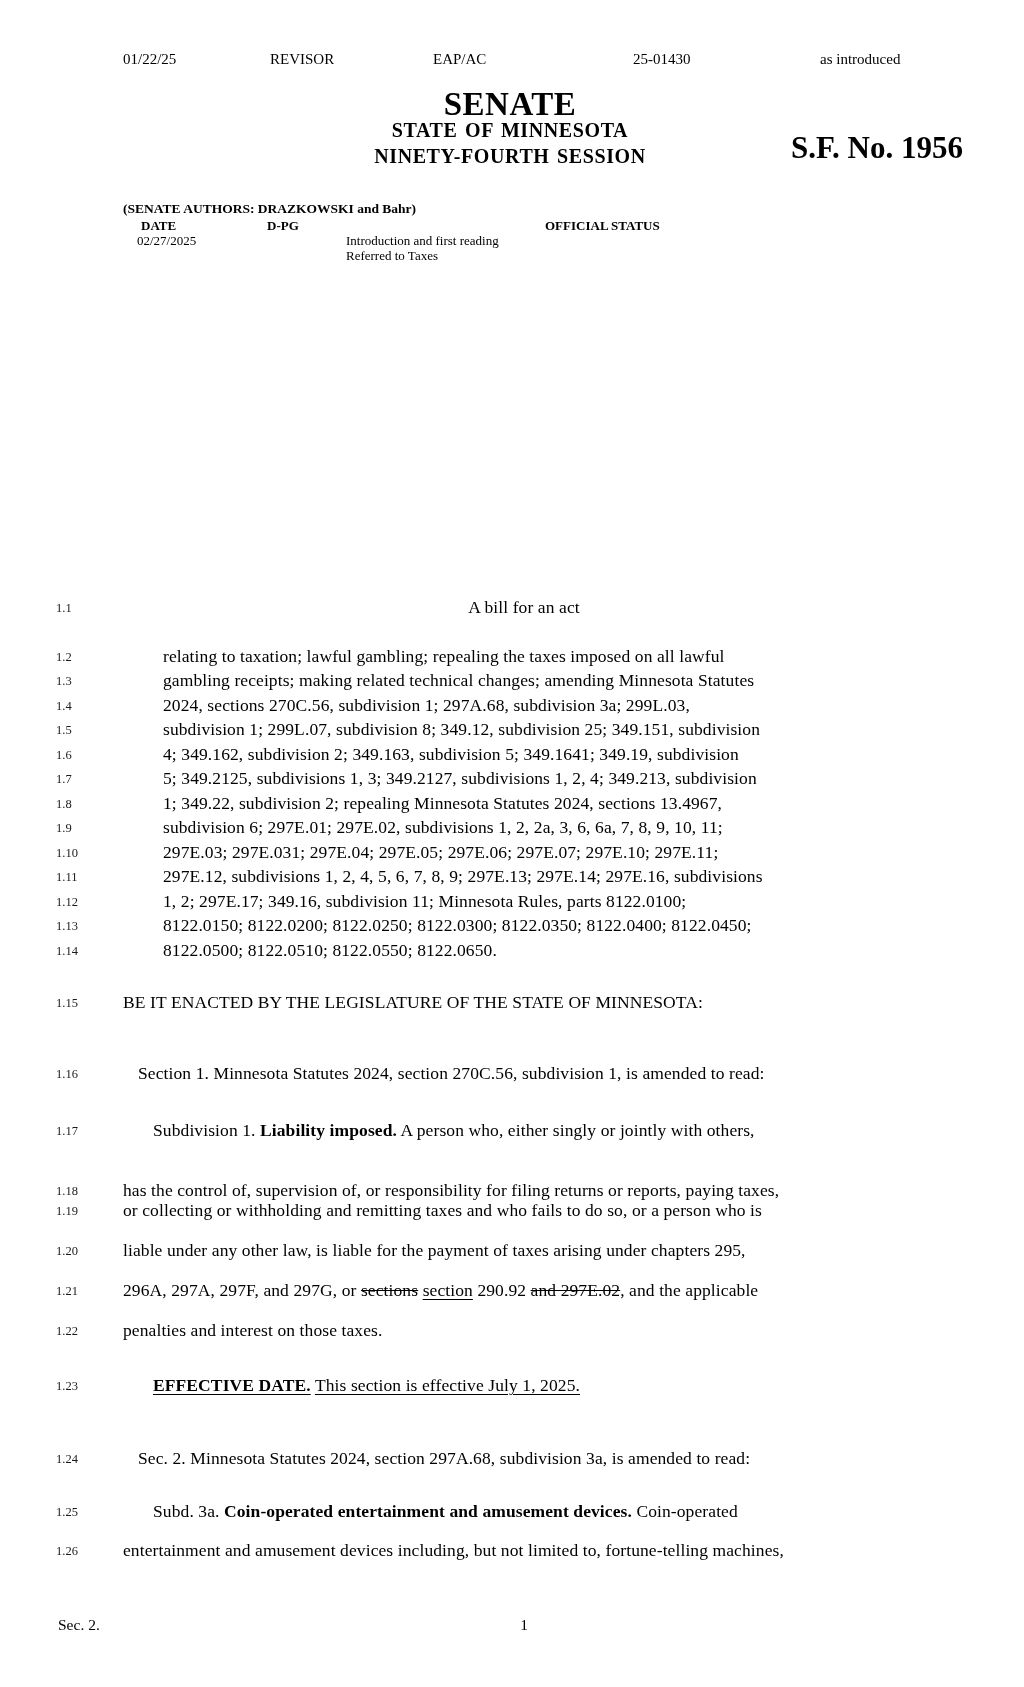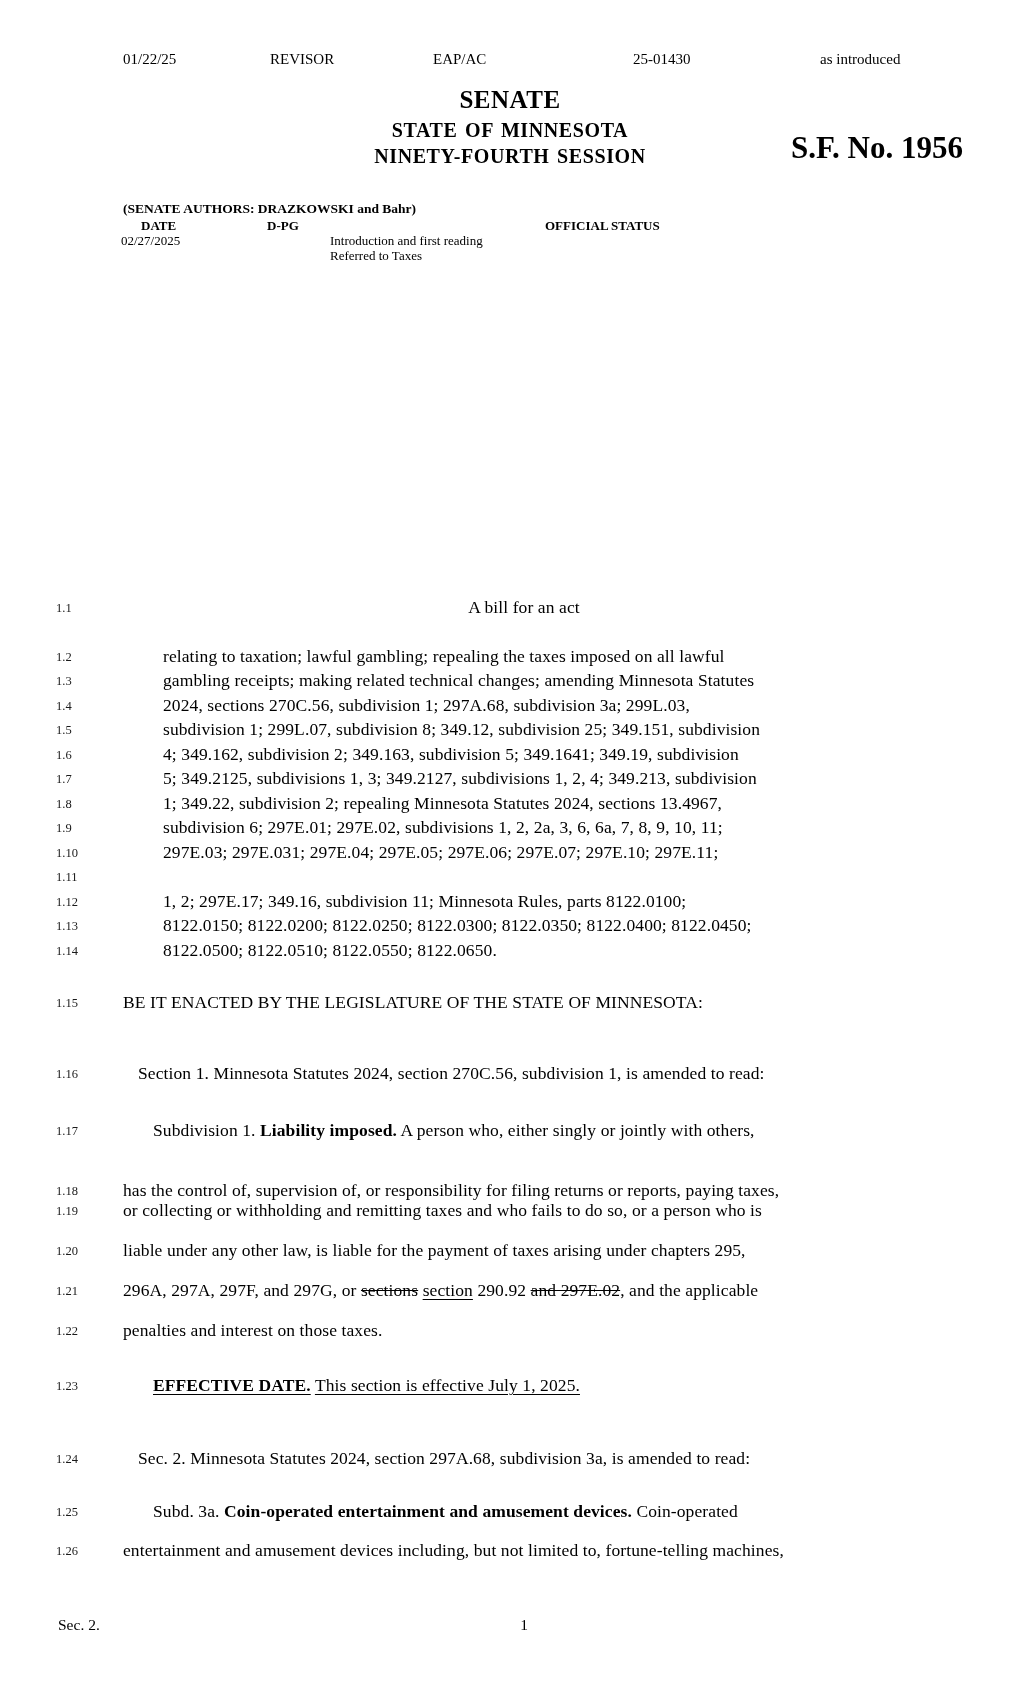--- a/index.html
+++ b/index.html
@@ -15,31 +15,31 @@
   .abs{position:absolute;}
   
   .meta{top:51px;font-size:15px;white-space:nowrap;}
   .m-date{left:123px;}
   .m-revisor{left:270px;}
   .m-code{left:433px;}
   .m-docnum{left:633px;}
   .m-version{left:820px;}
   
   .masthead{left:0;width:1020px;text-align:center;font-weight:bold;}
-  .chamber{top:86px;font-size:25px;letter-spacing:0.5px;}
+  .chamber{top:86px;font-size:33px;letter-spacing:0.5px;}
   .state{top:119px;font-size:20px;letter-spacing:0.6px;word-spacing:2px;}
   .session{top:145px;font-size:20px;letter-spacing:0.6px;word-spacing:2px;}
   .bill-no{top:130px;right:61px;font-size:31px;font-weight:bold;white-space:nowrap;}
   
   .authors{top:201px;left:123px;font-size:13.5px;font-weight:bold;white-space:nowrap;}
   .st-hdr{top:218px;font-size:13px;font-weight:bold;white-space:nowrap;}
   .st-col-date{left:141px;}
   .st-col-dpg{left:267px;}
   .st-col-status{left:545px;}
-  .st-val{font-size:13px;white-space:nowrap;}
+  .st-val{font-size:13px;white-space:nowrap;margin-left:16px;}
   .st-row-date{top:233px;left:121px;}
   .st-action-1{top:233px;left:330px;}
   .st-action-2{top:248px;left:330px;}
   
   .bill-line{position:absolute;left:0;width:938px;height:24px;}
   .line-num{position:absolute;left:56px;top:4px;font-size:12.5px;color:#1a1a1a;}
   .line-text{position:absolute;left:123px;width:802px;font-size:17.5px;letter-spacing:0.1px;white-space:nowrap;}
   .line-text.center{text-align:center;white-space:normal;}
   .b{font-weight:bold;}
   .u{text-decoration:underline;text-underline-offset:3px;}
@@ -108,20 +108,21 @@
       <div class="bill-line" style="top: 817px;">
         <span class="line-num">1.9</span>
         <div class="line-text" style="padding-left: 40px;"><span>subdivision 6; 297E.01; 297E.02, subdivisions 1, 2, 2a, 3, 6, 6a, 7, 8, 9, 10, 11;</span></div>
       </div>
       <div class="bill-line" style="top: 842px;">
         <span class="line-num">1.10</span>
         <div class="line-text" style="padding-left: 40px;"><span>297E.03; 297E.031; 297E.04; 297E.05; 297E.06; 297E.07; 297E.10; 297E.11;</span></div>
       </div>
       <div class="bill-line" style="top: 866px;">
         <span class="line-num">1.11</span>
+        <div class="line-text" style="padding-left: 40px;"><span>297E.12, subdivisions 1, 2, 4, 5, 6, 7, 8, 9; 297E.13; 297E.14; 297E.16, subdivisions</span></div>
       </div>
       <div class="bill-line" style="top: 891px;">
         <span class="line-num">1.12</span>
         <div class="line-text" style="padding-left: 40px;"><span>1, 2; 297E.17; 349.16, subdivision 11; Minnesota Rules, parts 8122.0100;</span></div>
       </div>
       <div class="bill-line" style="top: 915px;">
         <span class="line-num">1.13</span>
         <div class="line-text" style="padding-left: 40px;"><span>8122.0150; 8122.0200; 8122.0250; 8122.0300; 8122.0350; 8122.0400; 8122.0450;</span></div>
       </div>
       <div class="bill-line" style="top: 940px;">

